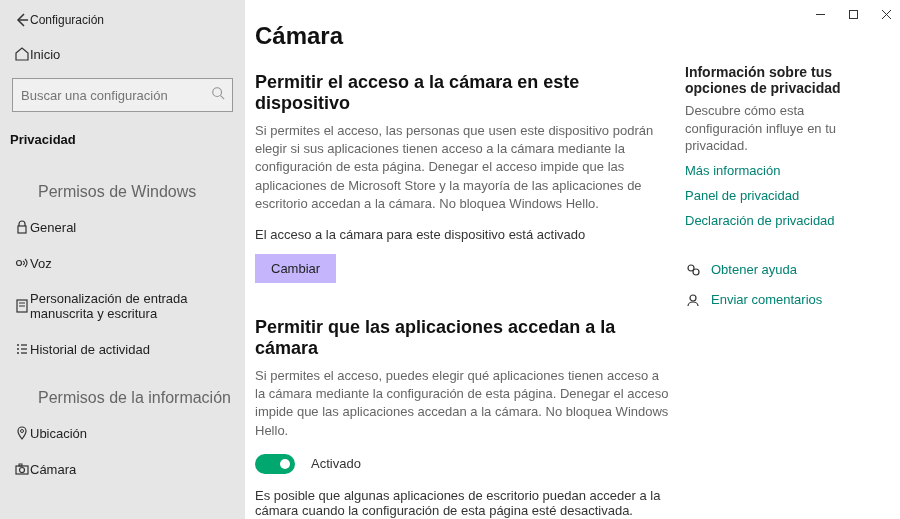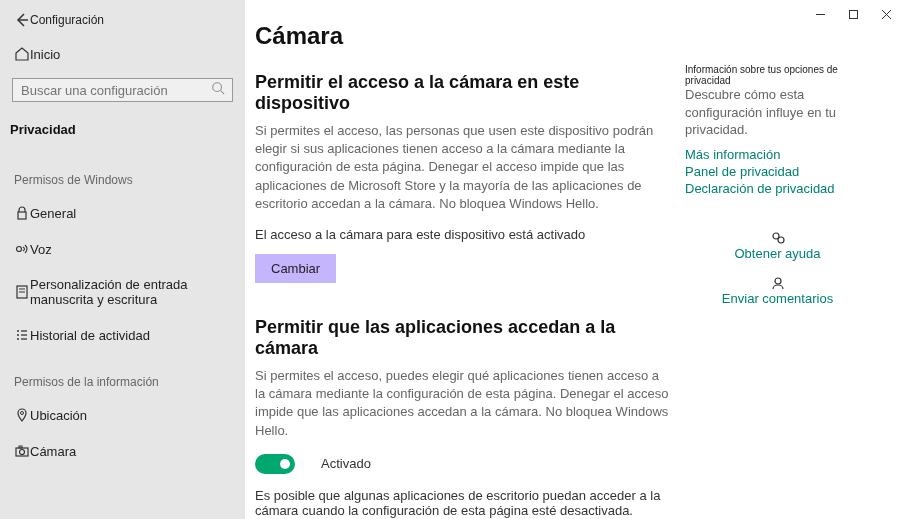--- a/index.html
+++ b/index.html
@@ -7,49 +7,49 @@
 
 .sidebar { width: 265px; background: #e6e6e6; display: flex; flex-direction: column; padding-top: 8px; }
 .top-row { display: flex; align-items: center; padding: 4px 14px 8px 14px; }
 .back-btn { cursor: pointer; display: inline-flex; }
 .app-title { font-size: 12px; color: #222; }
 
 .nav-item { display: flex; align-items: center; gap: 0; padding: 10px 14px; font-size: 13px; color: #222; cursor: pointer; }
 .nav-item .icon-slot { width: 16px; height: 16px; display: inline-flex; align-items: center; justify-content: center; }
 
 .search-wrap { margin: 6px 12px 10px 12px; position: relative; }
-.search-input { width: 100%; height: 24px; border: 1px solid #999; background: #f0f0f0; padding: 0 30px 0 8px; font-size: 13px; outline: none; }
+.search-input { width: 100%; height: 34px; border: 1px solid #999; background: #f0f0f0; padding: 0 30px 0 8px; font-size: 13px; outline: none; }
 .search-icon { position: absolute; right: 8px; top: 50%; transform: translateY(-50%); opacity: .6; }
 
 .active-label { padding: 10px 14px 14px 10px; font-size: 13px; font-weight: 600; color: #111; }
 
-.section-header { padding: 22px 14px 8px 14px; font-size: 12px; color: #666; }
+.section-header { padding: 22px 14px 8px 14px; font-size: 16px; color: #666; margin-left: 24px; }
 
 .main { flex: 1; display: flex; padding: 22px 30px 0 10px; }
 .content { width: 430px; padding-right: 16px; }
 .aside { width: 185px; }
 
 .page-title { font-size: 24px; font-weight: 600; color: #111; margin-bottom: 22px; }
 
 .sect-title { font-size: 18px; font-weight: 600; color: #111; margin-bottom: 8px; }
 .para { font-size: 13px; color: #666; line-height: 1.4; margin-bottom: 14px; }
 .status { font-size: 13px; color: #333; margin-bottom: 12px; }
 
 .btn { display: inline-block; background: #c4b5fd; border: none; padding: 7px 16px; font-size: 13px; color: #222; cursor: pointer; margin-bottom: 34px; }
 
-.toggle-row { display: flex; align-items: center; gap: 26px; margin-bottom: 14px; }
+.toggle-row { display: flex; align-items: center; gap: 16px; margin-bottom: 14px; }
 .toggle { width: 40px; height: 20px; border-radius: 10px; background: #00a76f; position: relative; cursor: pointer; }
 .toggle-knob { position: absolute; width: 10px; height: 10px; border-radius: 50%; background: #fff; top: 5px; right: 5px; }
 
 .link { color: #008272; font-size: 13px; cursor: pointer; text-decoration: none; display: inline-block; }
 
-.aside-title { font-size: 10px; font-weight: 400; color: #222; margin-top: 42px; }
+.aside-title { font-size: 14px; font-weight: 700; color: #222; margin-top: 42px; margin-bottom: 6px; }
 .aside-para { font-size: 13px; color: #666; line-height: 1.35; margin-bottom: 8px; }
-.aside-links { display: flex; flex-direction: column; gap: 2px; }
-.aside-action { display: flex; align-items: center; margin-top: 14px; flex-direction: column; }
+.aside-links { display: flex; flex-direction: column; gap: 10px; }
+.aside-action { display: flex; align-items: center; gap: 10px; margin-top: 14px; }
 .aside-action .icon-slot { width: 16px; height: 16px; display: inline-flex; align-items: center; justify-content: center; color: #333; }
 .aside-actions-group { margin-top: 34px; }
 
 .win-controls { position: absolute; top: 6px; right: 8px; display: flex; gap: 22px; }
 </style>
 </head>
 <body>
 
 <div class="sidebar">
   <div class="top-row">

